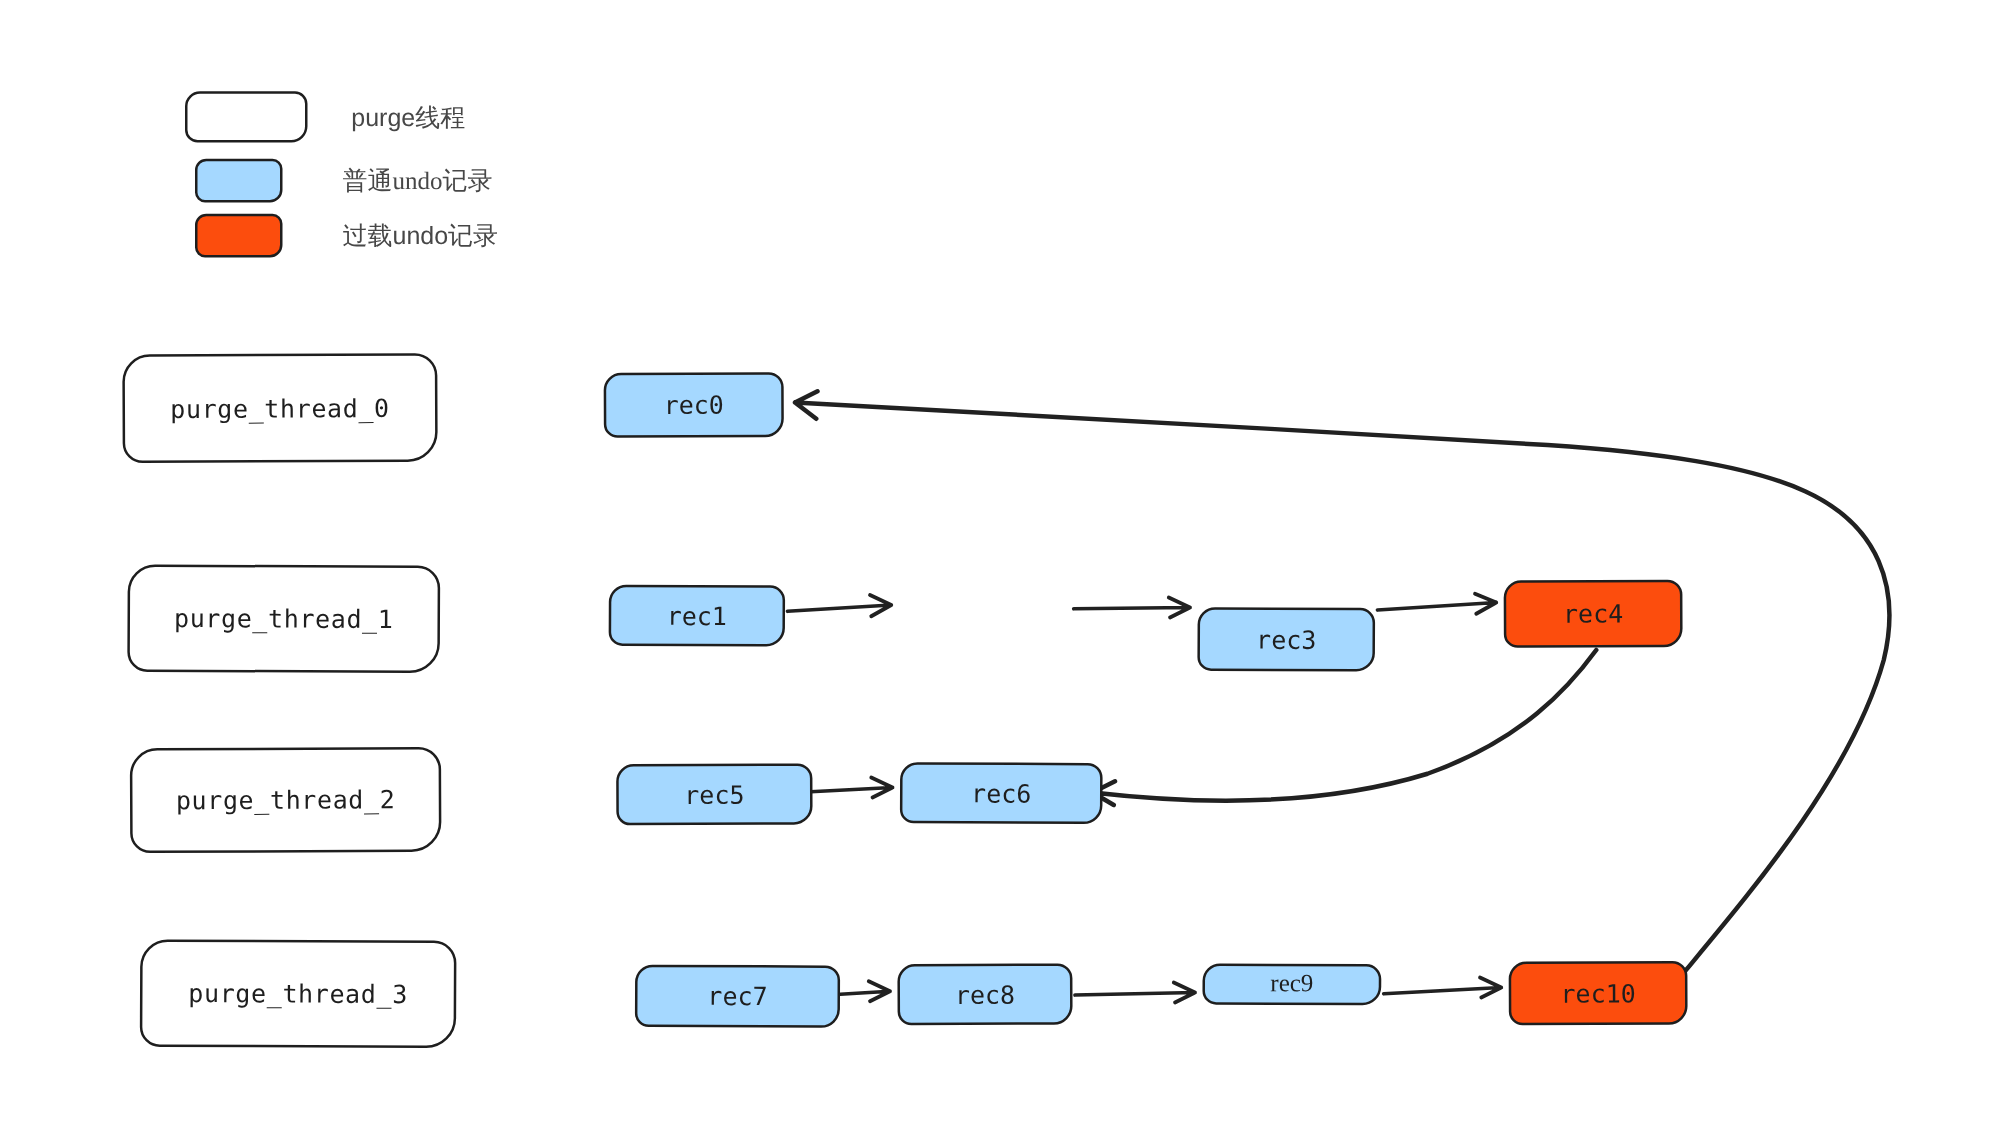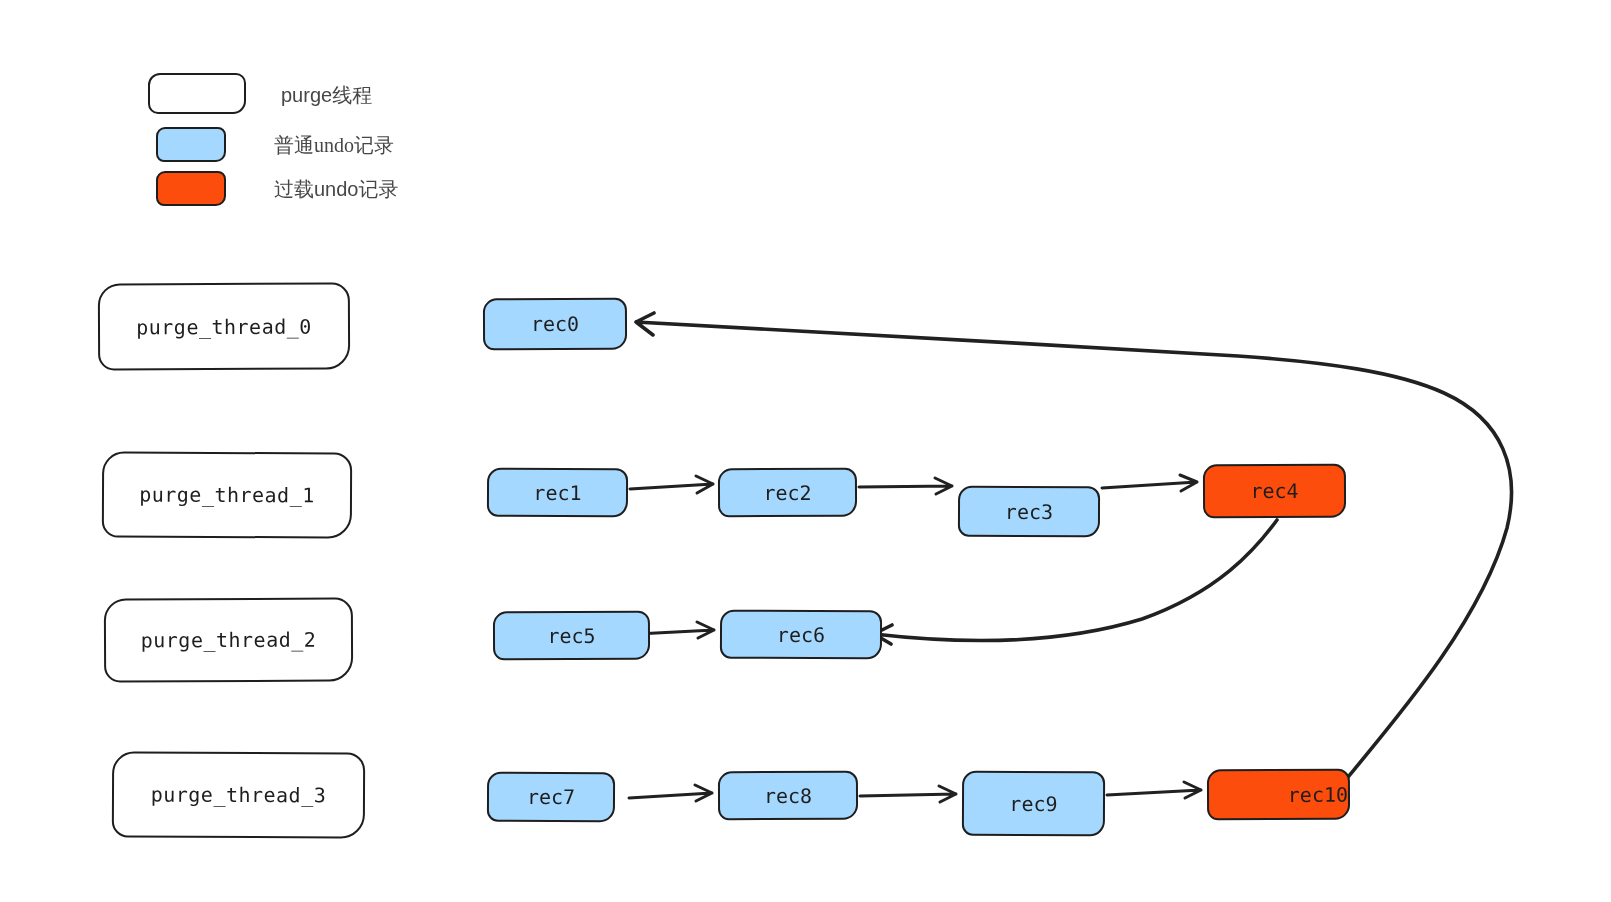--- a/index.html
+++ b/index.html
@@ -104,43 +104,40 @@
     <span>purge_thread_3</span>
   </div>
 
   <div class="node rec normal t-r1" style="left:483px;top:298px;width:144px;height:52px;">
     <span>rec0</span>
   </div>
 
   <div class="node rec normal t-r2" style="left:487px;top:468px;width:141px;height:49px;">
     <span>rec1</span>
   </div>
-  <div class="node rec normal t-r1" style="left:718px;top:468px;width:139px;height:49px;">
-    <span>rec2</span>
-  </div>
   <div class="node rec normal t-r2" style="left:958px;top:466px;width:142px;height:51px;margin-top:20px;">
     <span>rec3</span>
   </div>
   <div class="node rec overload t-r1" style="left:1203px;top:464px;width:143px;height:54px;">
     <span>rec4</span>
   </div>
 
   <div class="node rec normal t-r1" style="left:493px;top:611px;width:157px;height:49px;">
     <span>rec5</span>
   </div>
   <div class="node rec normal t-r2" style="left:720px;top:610px;width:162px;height:49px;">
     <span>rec6</span>
   </div>
 
-  <div class="node rec normal t-r2" style="left:487px;top:772px;width:128px;height:50px;">
+  <div class="node rec normal t-r2" style="left:508px;top:772px;width:164px;height:50px;">
     <span>rec7</span>
   </div>
   <div class="node rec normal t-r1" style="left:718px;top:771px;width:140px;height:49px;">
     <span>rec8</span>
   </div>
-  <div class="node rec normal t-r2" style="left:962px;top:771px;width:143px;height:65px;">
+  <div class="node rec normal t-r2" style="left:962px;top:771px;width:143px;height:33px;font-family:Liberation Serif, serif;">
     <span>rec9</span>
   </div>
-  <div class="node rec overload t-r1" style="left:1207px;top:769px;width:143px;height:51px;justify-content:flex-end;">
+  <div class="node rec overload t-r1" style="left:1207px;top:769px;width:143px;height:51px;">
     <span>rec10</span>
   </div>
 
 </div>
 
 </body></html>

